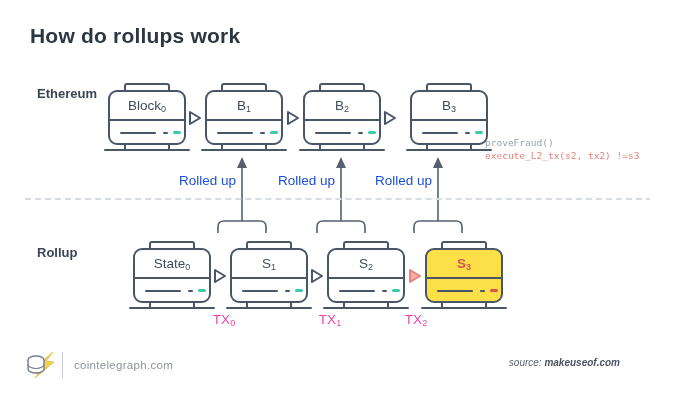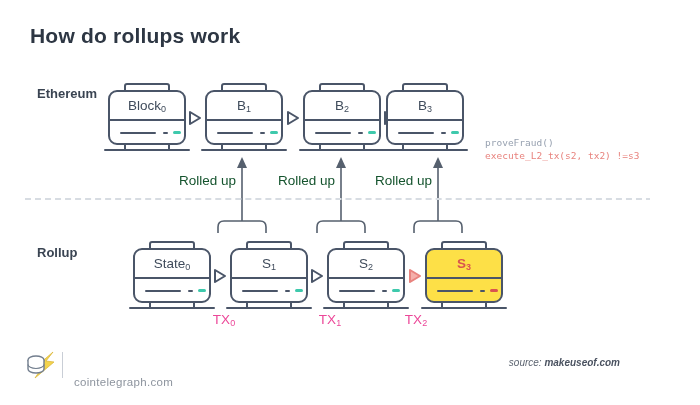--- a/index.html
+++ b/index.html
@@ -43,41 +43,41 @@
   .block .line-long{position:absolute;top:40px;left:10px;width:36px;height:2px;background:#4a5568;border-radius:2px;}
   .block .dash-short{position:absolute;top:40px;left:53px;width:5px;height:2px;background:#4a5568;border-radius:2px;}
   .block .dash-accent{position:absolute;top:39px;left:63px;width:8px;height:3px;background:#3ec9ac;border-radius:2px;}
   
   .block.highlight .body{background:#fde047;}
   .block.highlight .blabel{color:#d9534f;font-weight:bold;}
   .block.highlight .dash-accent{background:#d9534f;}
 
   .arrow-right{position:absolute;width:16px;height:18px;}
   .rolledup-label{
-    position:absolute;width:100px;top:173px;font-size:13.5px;color:#14532d;text-align:right;
+    position:absolute;width:100px;top:173px;font-size:13.5px;color:#1d4ed8;text-align:right;
   }
   .bracket-arrow{position:absolute;width:54px;height:80px;top:155px;}
   .tx-label{position:absolute;width:40px;top:312px;font-size:13.5px;color:#ec4899;text-align:center;}
   .tx-label sub{font-size:9px;vertical-align:-2px;}
 
   .dashed-sep{
     position:absolute;left:25px;top:198px;width:647px;height:0;
     border-top:2px dashed #d7dce2;
   }
   .code{
     position:absolute;left:485px;top:136px;
     font-family:"DejaVu Sans Mono",monospace;font-size:9.5px;line-height:13px;white-space:pre;
   }
   .code .c1{color:#97a1b0;}
   .code .c2{color:#e8837e;}
 
   
   .footer-logo{position:absolute;left:26px;top:350px;}
   .footer-divider{position:absolute;left:62px;top:352px;width:1px;height:26px;background:#c9ced6;}
-  .footer-brand{position:absolute;left:74px;top:376px;font-size:11.5px;color:#8d949e;letter-spacing:.3px;}
+  .footer-brand{position:absolute;left:74px;top:359px;font-size:11.5px;color:#8d949e;letter-spacing:.3px;}
   .footer-source{
     position:absolute;right:30px;top:357px;font-size:10px;font-style:italic;color:#5c6470;
   }
   .footer-source .src-name{font-weight:bold;color:#4a5260;}
 </style>
 </head>
 <body>
 
 <div class="canvas">
 
@@ -115,21 +115,21 @@
     <div class="feet"></div>
     <div class="baseline"></div>
     <div class="body">
       <div class="blabel"><span>B</span><sub>2</sub></div>
       <div class="divider"></div>
       <div class="line-long"></div>
       <div class="dash-short"></div>
       <div class="dash-accent"></div>
     </div>
   </div>
-  <div class="block" style="left:386px;top:83px;">
+  <div class="block" style="left:410px;top:83px;">
     <div class="handle"></div>
     <div class="feet"></div>
     <div class="baseline"></div>
     <div class="body">
       <div class="blabel"><span>B</span><sub>3</sub></div>
       <div class="divider"></div>
       <div class="line-long"></div>
       <div class="dash-short"></div>
       <div class="dash-accent"></div>
     </div>

